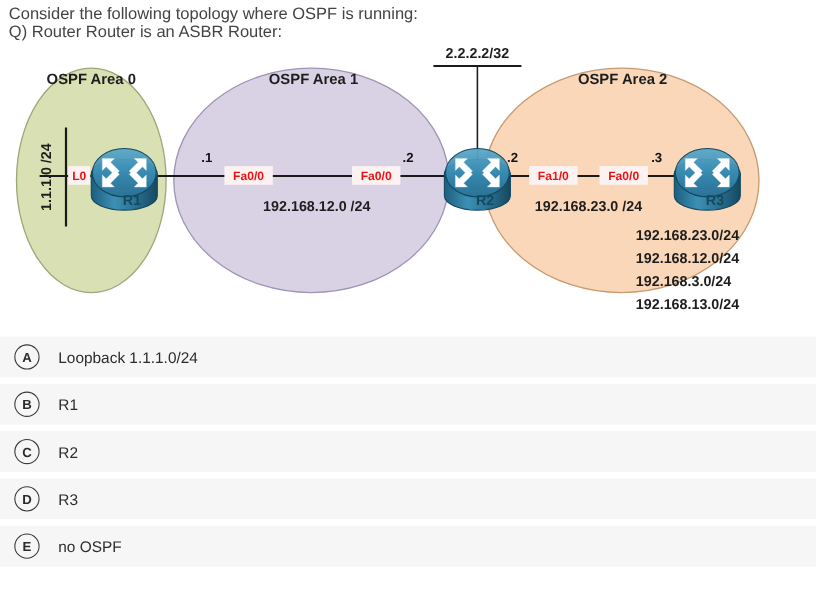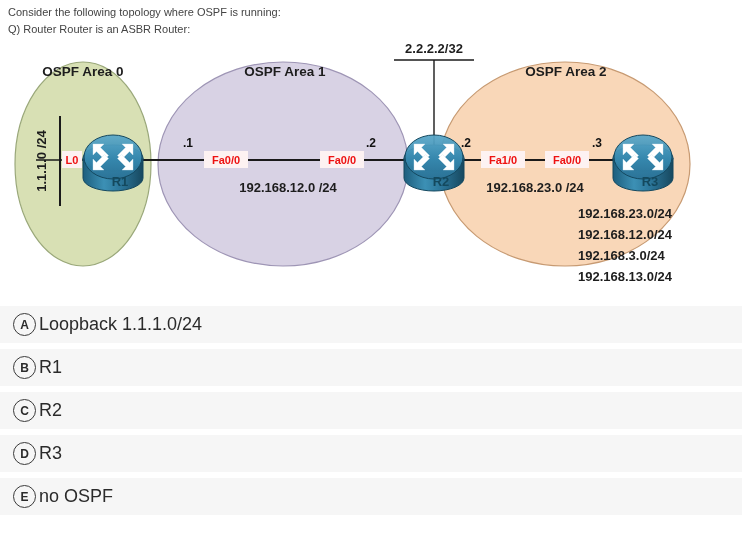--- a/index.html
+++ b/index.html
@@ -17,21 +17,21 @@
   }
 
   
   #question-header {
     position: absolute;
     left: 8px;
     top: 4px;
     width: 700px;
   }
   #question-header .qline {
-    font-size: 11px;
+    font-size: 15px;
     line-height: 17px;
     color: #444444;
     white-space: nowrap;
   }
 
   
   #topology-diagram {
     position: absolute;
     left: 0;
     top: 36px;
@@ -83,22 +83,22 @@
     display: flex;
     align-items: center;
     justify-content: center;
     font-size: 12px;
     font-weight: 600;
     color: #2b2b2b;
     flex: 0 0 auto;
     box-sizing: border-box;
   }
   .option-label {
-    margin-left: 3px;
-    font-size: 18px;
+    margin-left: 17px;
+    font-size: 14px;
     color: #2b2b2b;
   }
 </style>
 </head>
 <body>
 
 <div id="question-header">
   <div class="qline">Consider the following topology where OSPF is running:</div>
   <div class="qline">Q) Router Router is an ASBR Router:</div>
 </div>

